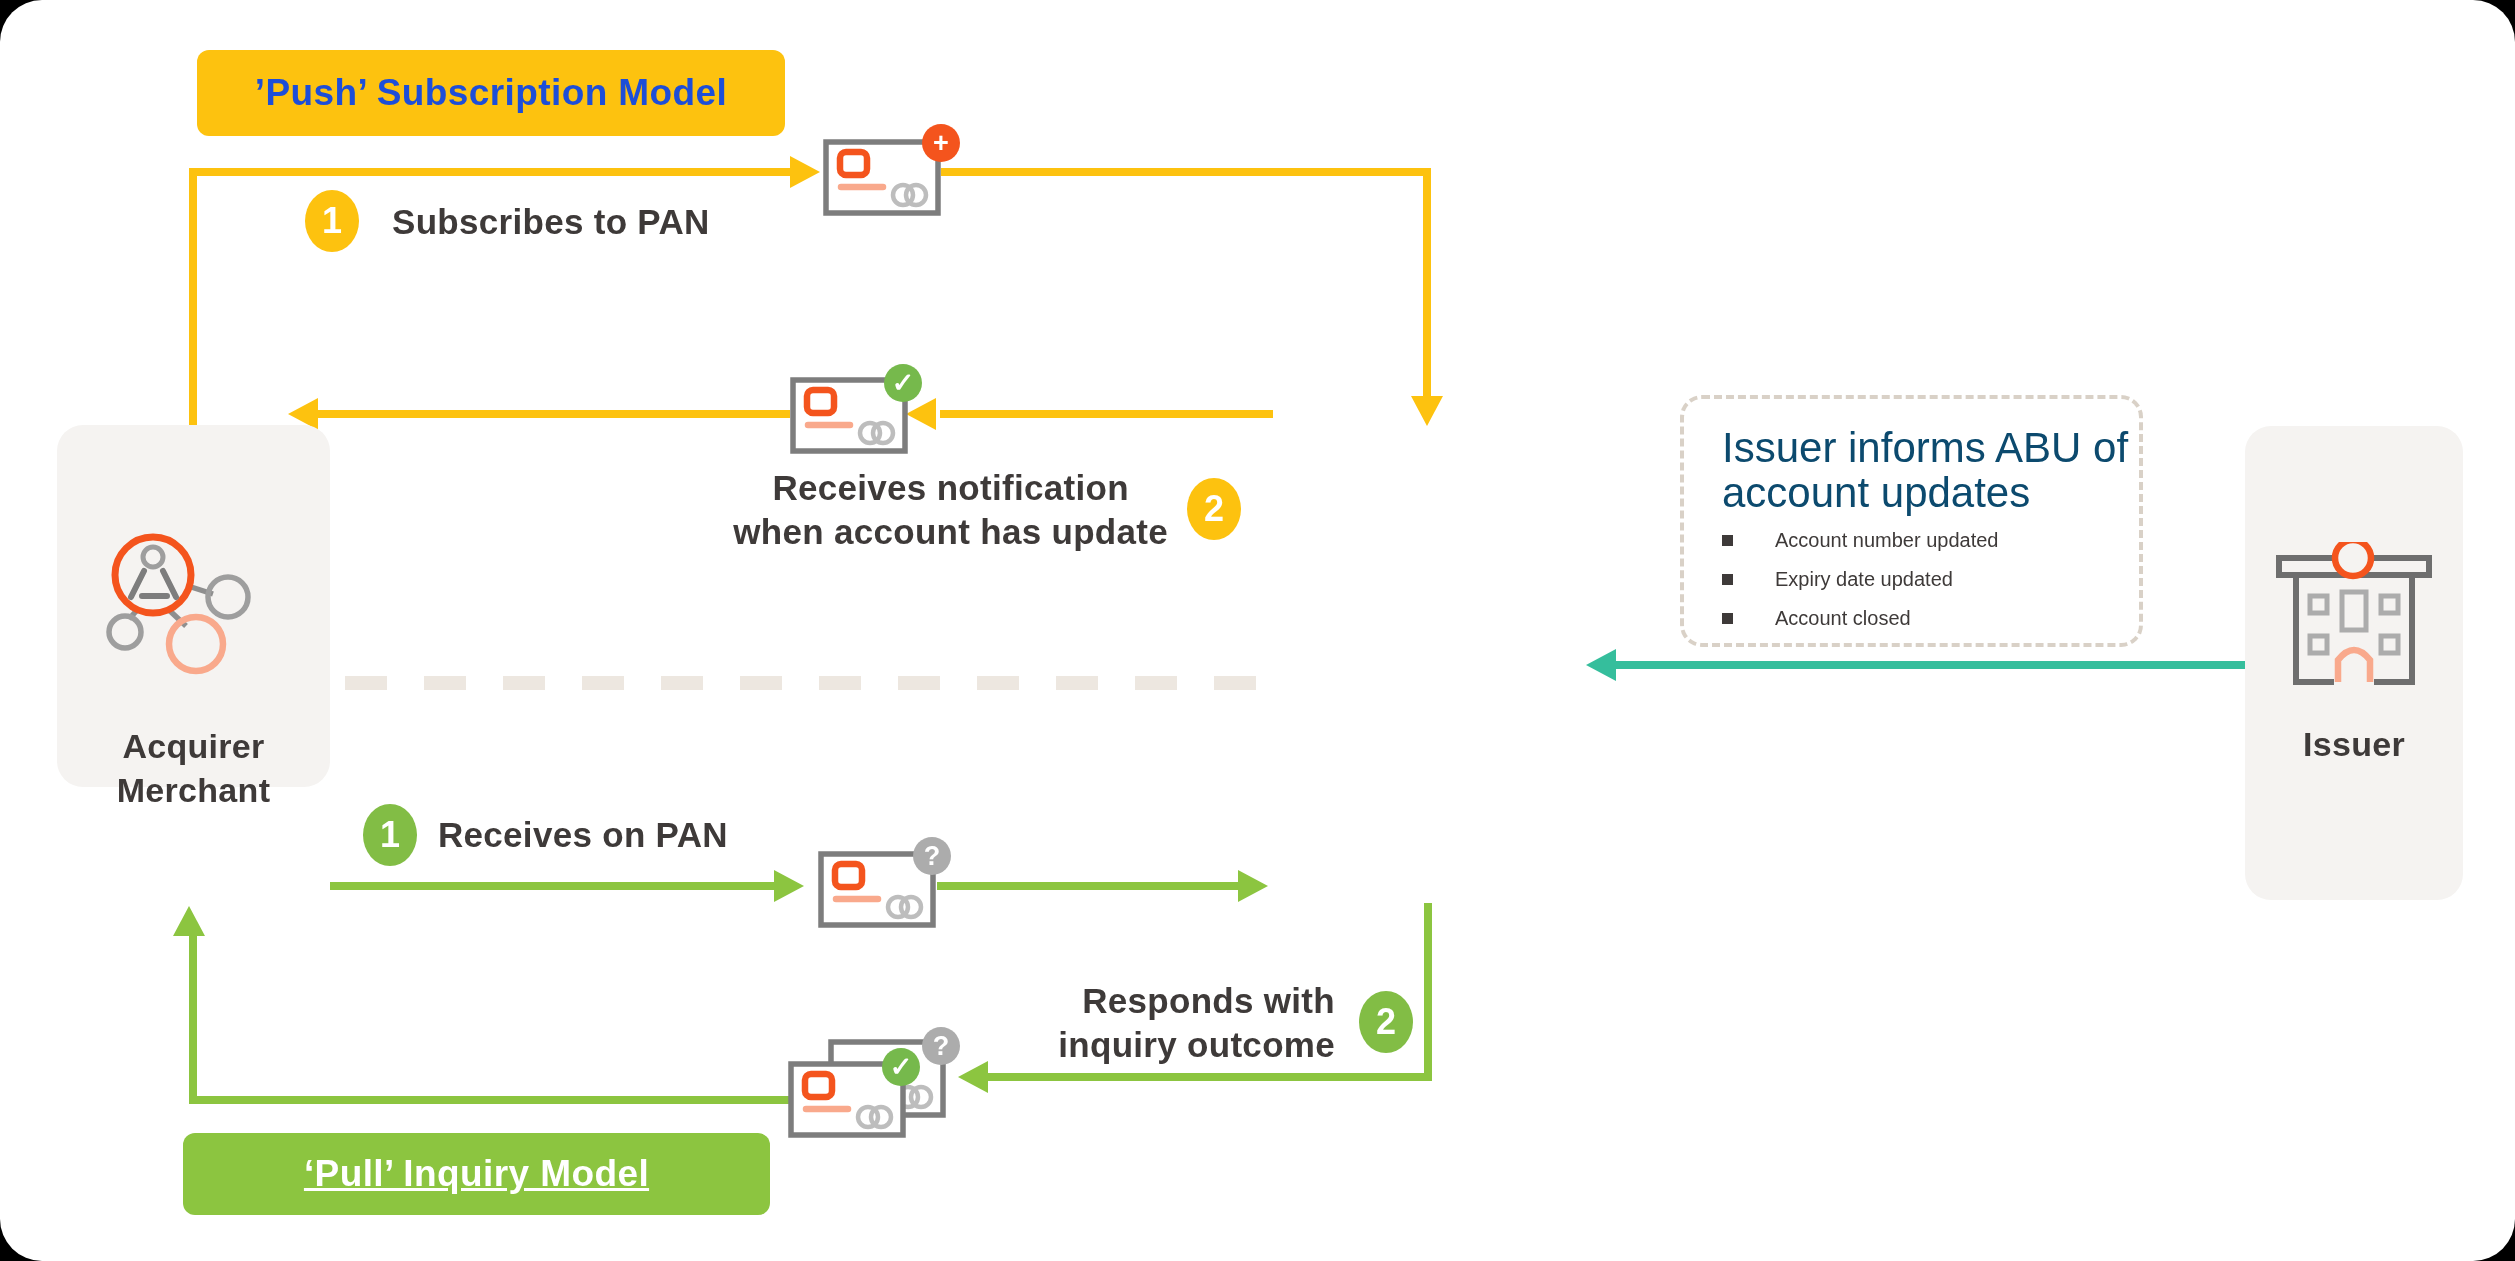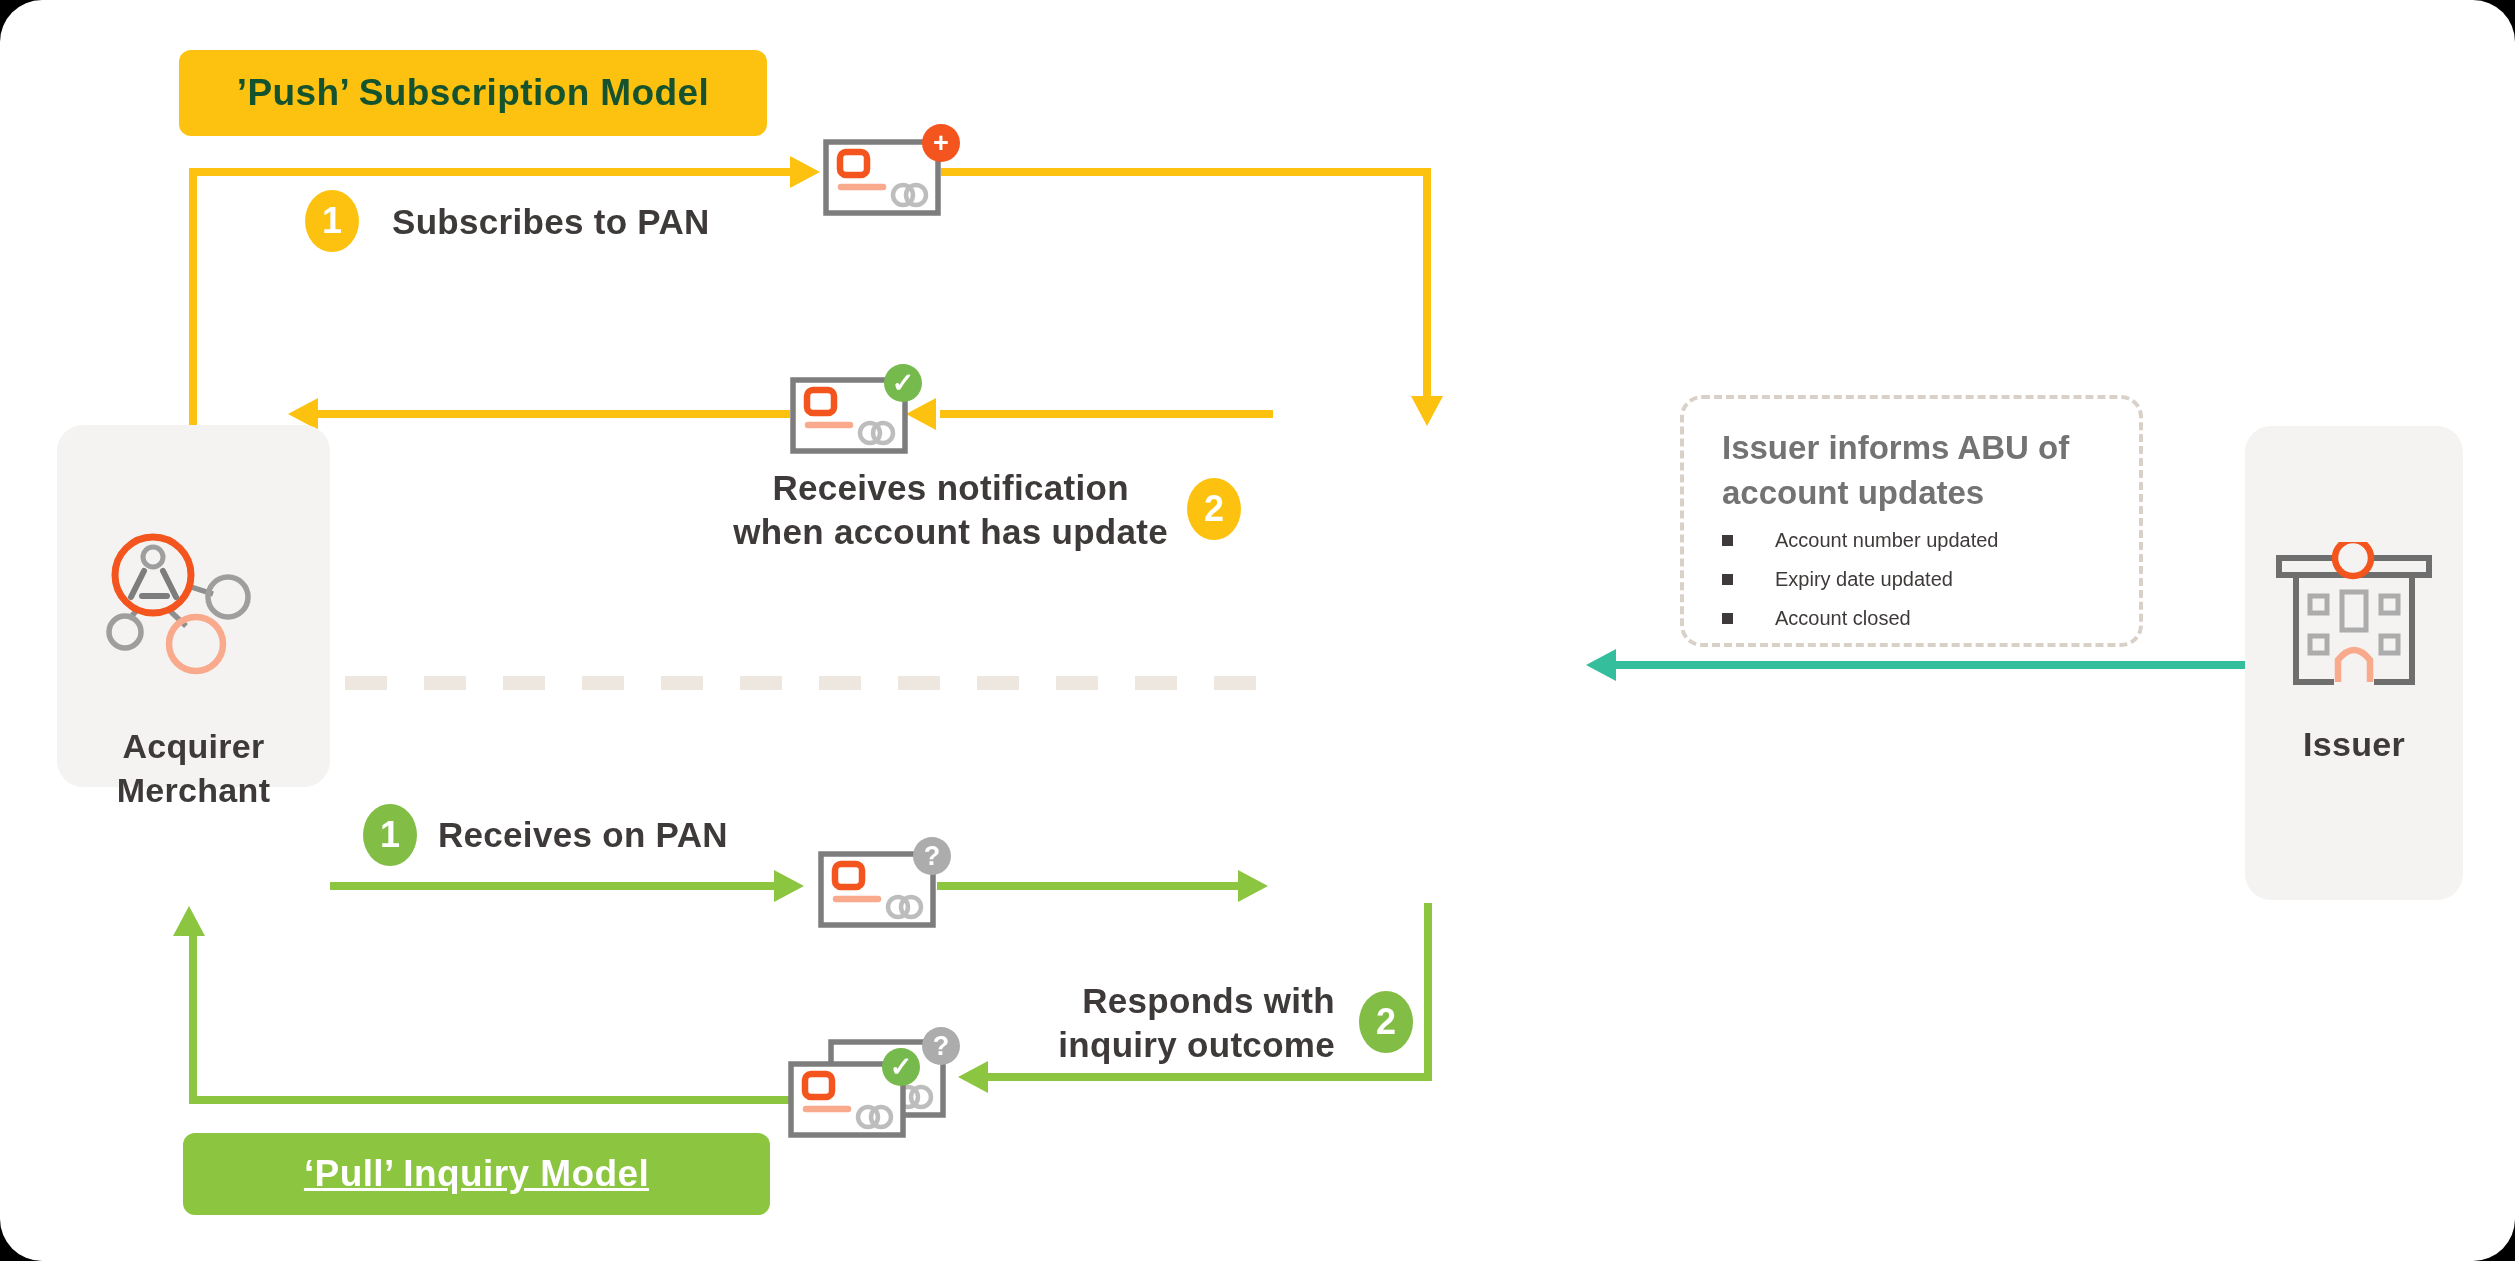--- a/index.html
+++ b/index.html
@@ -12,33 +12,33 @@
   .teal{background:#35BE9C;}
   .head{position:absolute;width:0;height:0;border-style:solid;}
   .head-right{border-width:16px 0 16px 30px;border-color:transparent transparent transparent currentColor;}
   .head-left{border-width:16px 30px 16px 0;border-color:transparent currentColor transparent transparent;}
   .head-down{border-width:30px 16px 0 16px;border-color:currentColor transparent transparent transparent;}
   .head-up{border-width:0 16px 30px 16px;border-color:transparent transparent currentColor transparent;}
   .c-yellow{color:#FDC20F;} .c-green{color:#8CC540;} .c-teal{color:#35BE9C;}
   .node{position:absolute;background:#F5F3F1;border-radius:26px;}
   .node-label{position:absolute;left:0;right:0;text-align:center;color:#3E3A39;font-size:34px;font-weight:700;line-height:44px;letter-spacing:.3px;}
   .model-badge{position:absolute;border-radius:12px;display:flex;align-items:center;justify-content:center;font-size:37px;font-weight:700;letter-spacing:.4px;}
-  .badge-push{background:#FDC20F;color:#14532d;}
+  .badge-push{background:#FDC20F;color:#1d4ed8;margin-left:18px;}
   .badge-pull{background:#8CC540;color:#fff;}
   .stepnum{position:absolute;width:54px;height:62px;border-radius:50%;display:flex;align-items:center;justify-content:center;color:#fff;font-size:36px;font-weight:700;}
   .stepnum.y{background:#FDC20F;} .stepnum.g{background:#82BD45;}
   .steplabel{position:absolute;color:#3E3A39;font-size:35px;font-weight:700;letter-spacing:.3px;line-height:44px;white-space:nowrap;}
   .steplabel.right{text-align:right;}
   .card{position:absolute;}
   .card-badge{position:absolute;width:38px;height:38px;border-radius:50%;color:#fff;font-size:27px;font-weight:700;display:flex;align-items:center;justify-content:center;}
   .b-plus{background:#F4541D;} .b-check{background:#76B94C;} .b-question{background:#ACACAC;}
   .dash-divider{position:absolute;left:345px;top:676px;width:922px;height:14px;
     background:repeating-linear-gradient(90deg,#EDE7E0 0 42px,transparent 42px 79px);}
   .note-box{position:absolute;left:1680px;top:395px;width:463px;height:252px;border:4px dashed #D9D1C7;border-radius:22px;box-sizing:border-box;}
-  .note-title{position:absolute;left:38px;top:26px;color:#737373;font-size:33px;font-weight:700;line-height:45px;}
+  .note-title{position:absolute;left:38px;top:26px;color:#0c4a6e;font-size:42px;font-weight:400;line-height:45px;}
   .note-list{position:absolute;left:38px;top:122px;}
   .note-item{display:flex;align-items:center;height:39px;color:#3E3A39;font-size:20px;font-weight:400;}
   .note-bullet{width:11px;height:11px;background:#3E3A39;margin-right:42px;flex:0 0 auto;}
 </style>
 </head>
 <body>
 
 <div id="canvas">
 
   <div class="hline yellow" style="left:193px;top:168px;width:599px;"></div>

